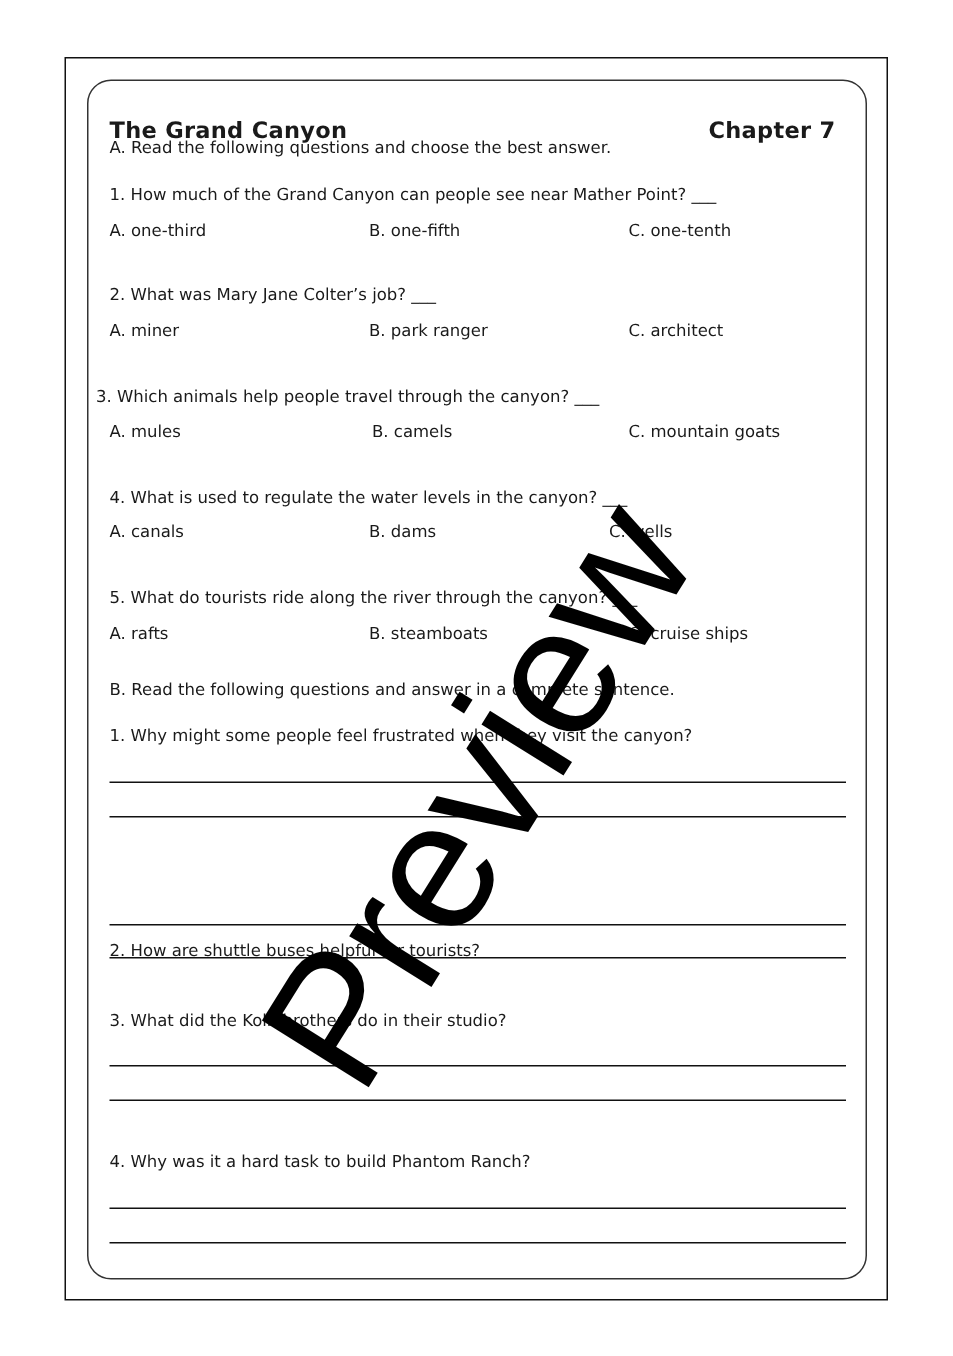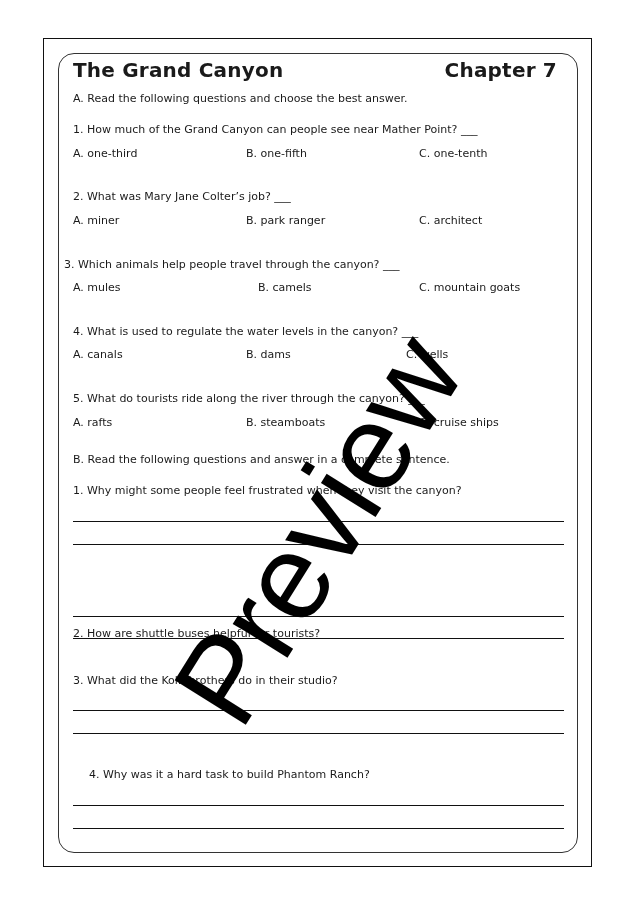--- a/index.html
+++ b/index.html
@@ -3,21 +3,21 @@
 <meta charset="utf-8">
 <style>
   html, body { margin: 0; padding: 0; background: #ffffff; }
   body { width: 635px; height: 904px; position: relative; overflow: hidden;
          font-family: "DejaVu Sans", sans-serif; color: #1a1a1a; }
   .outer { position: absolute; left: 43px; top: 38px; width: 549px; height: 829px;
            border: 1px solid #111; box-sizing: border-box; }
   .inner { position: absolute; left: 58px; top: 53px; width: 520px; height: 800px;
            border: 1px solid #333; border-radius: 16px; box-sizing: border-box; }
   .abs { position: absolute; white-space: nowrap; }
-  .title { font-weight: bold; font-size: 20px; letter-spacing: 0.2px; }
+  .title { font-weight: bold; font-size: 15px; letter-spacing: 0.2px; margin-top: 20px; }
   .txt { font-size: 11px; }
   .line { position: absolute; left: 73px; width: 491px; height: 0; border-top: 1px solid #111; }
   .watermark { position: absolute; left: 318px; top: 530px; transform: translate(-50%,-50%) rotate(-58deg);
                font-family: "Liberation Sans", sans-serif; font-size: 122px; color: #000; white-space: nowrap;
                letter-spacing: -1px; pointer-events: none; line-height: 1; }
 </style>
 </head>
 <body>
 
 <div class="outer"></div>
@@ -38,21 +38,21 @@
 <div>
   <div class="abs txt" style="left:73px; top:190px;">2. What was Mary Jane Colter’s job? ___</div>
   <div class="abs txt" style="left:73px; top:214px;">A. miner</div>
   <div class="abs txt" style="left:246px; top:214px;">B. park ranger</div>
   <div class="abs txt" style="left:419px; top:214px;">C. architect</div>
 </div>
 
 <div>
   <div class="abs txt" style="left:64px; top:258px;">3. Which animals help people travel through the canyon? ___</div>
   <div class="abs txt" style="left:73px; top:281px;">A. mules</div>
-  <div class="abs txt" style="left:258px; top:281px;">B. camels</div>
+  <div class="abs txt" style="left:248px; top:281px;">B. camels</div>
   <div class="abs txt" style="left:419px; top:281px;">C. mountain goats</div>
 </div>
 
 <div>
   <div class="abs txt" style="left:73px; top:325px;">4. What is used to regulate the water levels in the canyon? ___</div>
   <div class="abs txt" style="left:73px; top:348px;">A. canals</div>
   <div class="abs txt" style="left:246px; top:348px;">B. dams</div>
   <div class="abs txt" style="left:406px; top:348px;">C. wells</div>
 </div>
 
@@ -77,18 +77,18 @@
   <div class="line" style="top:638px;"></div>
 </div>
 
 <div>
   <div class="abs txt" style="left:73px; top:674px;">3. What did the Kolb brothers do in their studio?</div>
   <div class="line" style="top:710px;"></div>
   <div class="line" style="top:733px;"></div>
 </div>
 
 <div>
-  <div class="abs txt" style="left:89px; top:768px;text-align:center;">4. Why was it a hard task to build Phantom Ranch?</div>
+  <div class="abs txt" style="left:73px; top:768px;text-align:center;">4. Why was it a hard task to build Phantom Ranch?</div>
   <div class="line" style="top:805px;"></div>
   <div class="line" style="top:828px;"></div>
 </div>
 
 <div class="watermark">Preview</div>
 
 </body></html>

